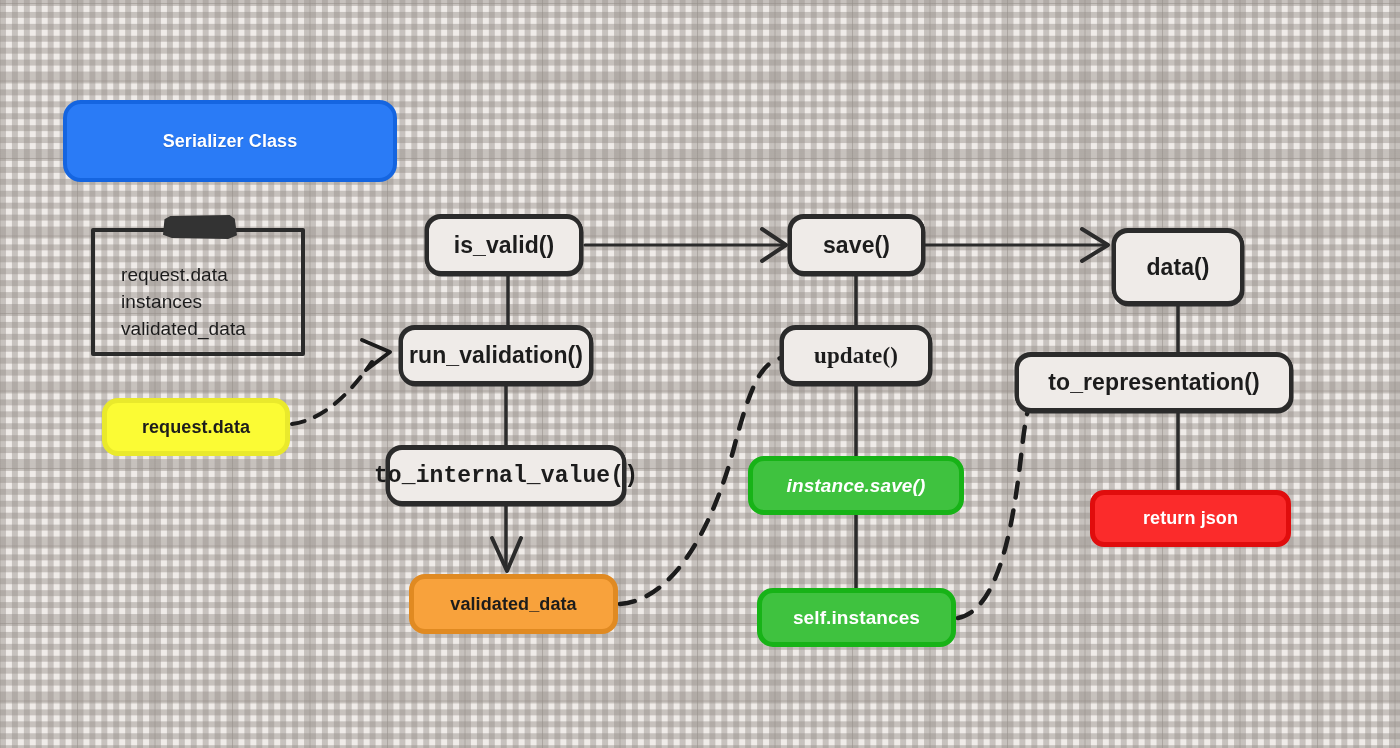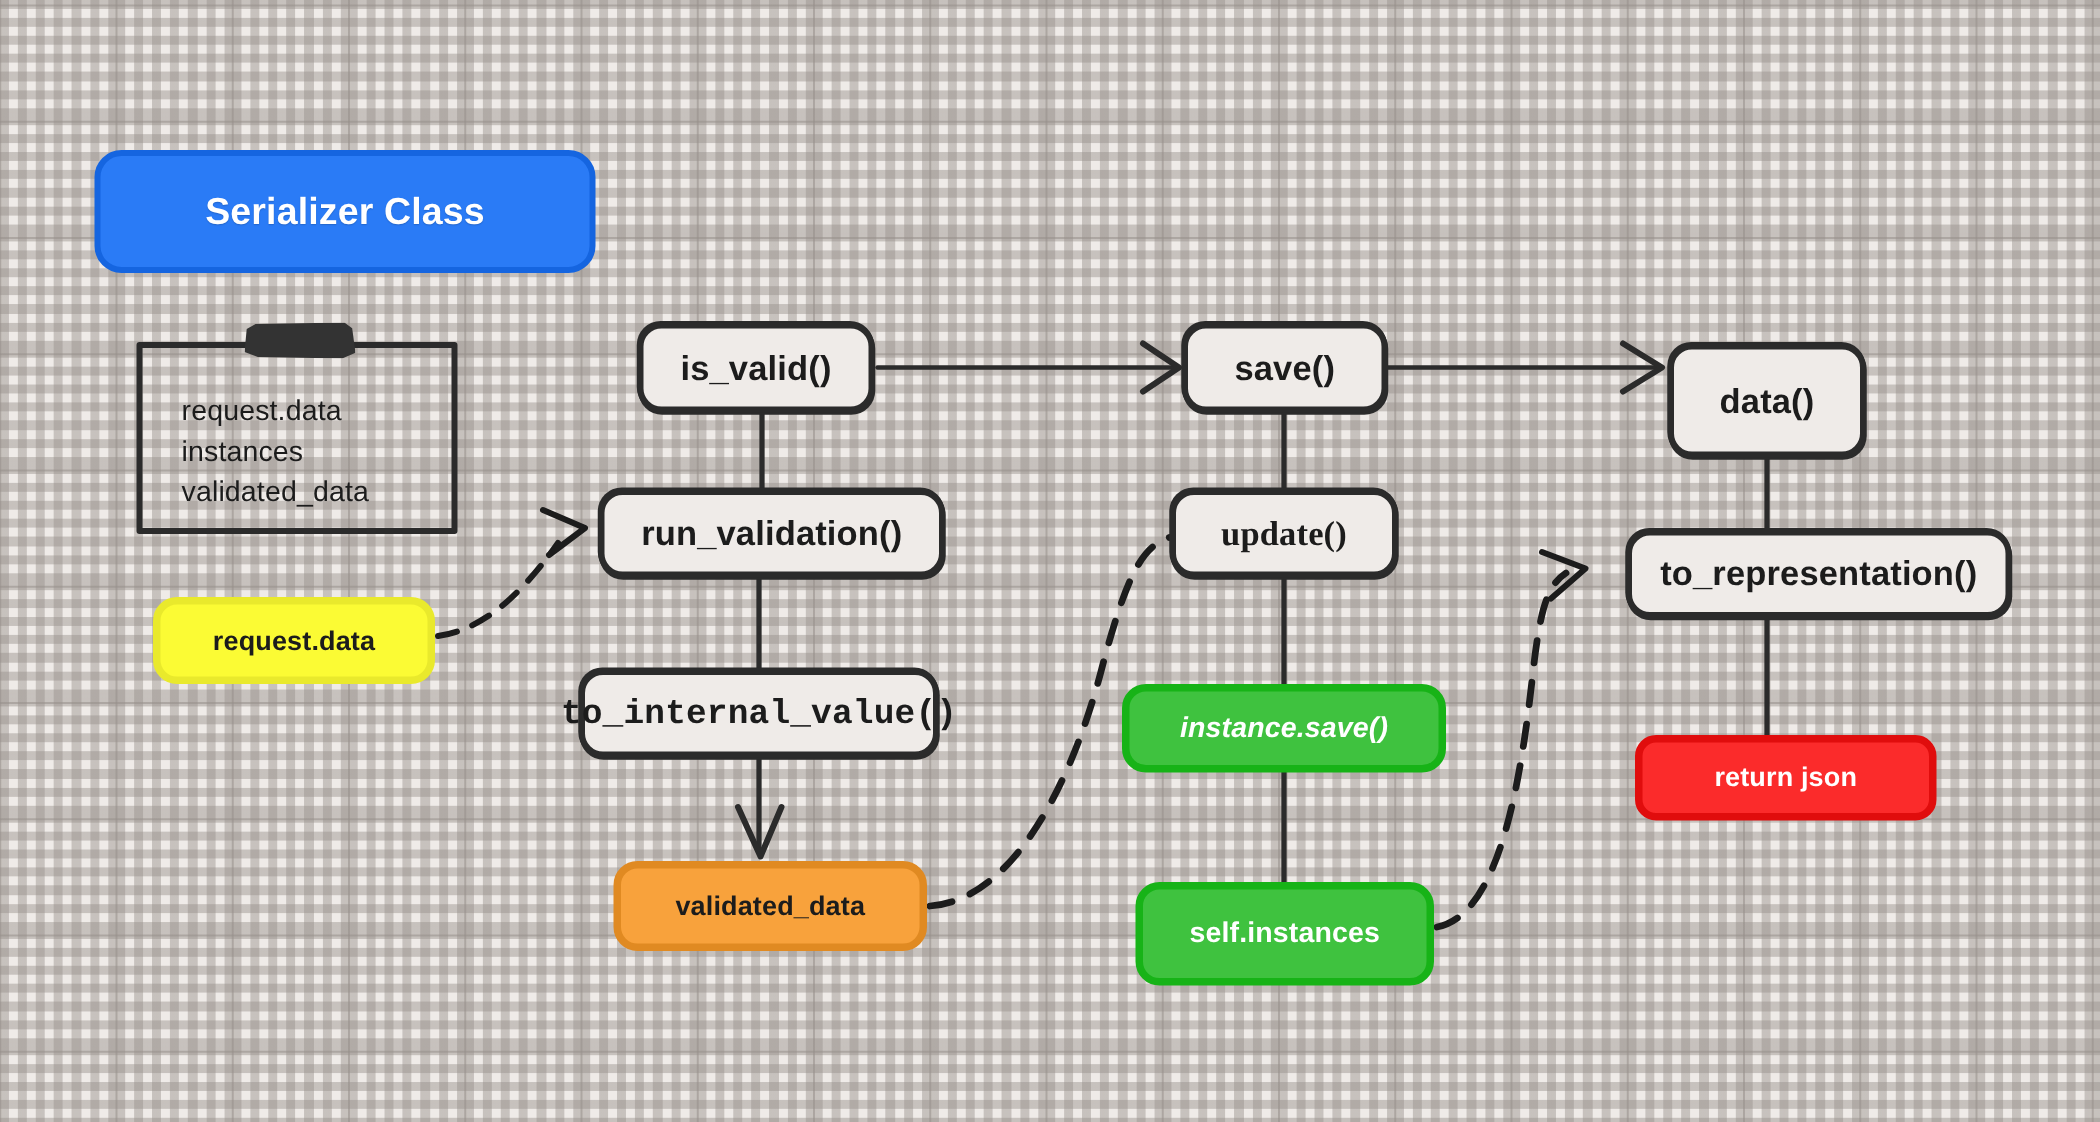--- a/index.html
+++ b/index.html
@@ -71,21 +71,21 @@
     font-size: 23px;
     border-radius: 16px;
     box-shadow: 0.5px 1.5px 0 0 #2b2b2b, -0.5px -1px 0 0 #2b2b2b;
   }
 
   
   .node.title {
     background: #2a7bf6;
     border: 4px solid #1565e0;
     color: #ffffff;
-    font-size: 25px;
+    font-size: 18px;
     font-weight: bold;
     border-radius: 18px;
     text-shadow: 0 1px 1px rgba(0,0,0,0.18);
   }
 
   .node.yellow {
     background: #fbfb34;
     border: 5px solid #e9e92c;
     color: #1c1c1c;
     font-size: 18px;
@@ -213,35 +213,35 @@
       <div>request.data</div>
       <div>instances</div>
       <div>validated_data</div>
     </div>
   </div>
 
   <div class="marker-blob" style="left:163px; top:215px; width:74px; height:24px; clip-path: polygon(2% 18%, 10% 4%, 90% 0%, 97% 16%, 100% 84%, 88% 100%, 12% 96%, 0% 82%);"></div>
 
   <div class="node method" style="left:425px; top:215px; width:158px; height:60px;">is_valid()</div>
 
-  <div class="node method" style="left:399px; top:326px; width:231px; height:59px;">run_validation()</div>
+  <div class="node method" style="left:399px; top:326px; width:194px; height:59px;">run_validation()</div>
 
   <div class="node method" style="left:386px; top:446px; width:240px; height:59px;font-family:Liberation Mono, monospace;">to_internal_value()</div>
 
   <div class="node method" style="left:788px; top:215px; width:137px; height:60px;">save()</div>
 
   <div class="node method" style="left:780px; top:326px; width:152px; height:59px;font-family:Liberation Serif, serif;">update()</div>
 
   <div class="node method" style="left:1112px; top:229px; width:132px; height:76px;">data()</div>
 
-  <div class="node method" style="left:1084px; top:353px; width:257px; height:59px;text-align:center;">to_representation()</div>
+  <div class="node method" style="left:1015px; top:353px; width:278px; height:59px;text-align:center;">to_representation()</div>
 
   <div class="node yellow" style="left:102px; top:398px; width:188px; height:58px;">request.data</div>
 
   <div class="node orange" style="left:409px; top:574px; width:209px; height:60px;">validated_data</div>
 
   <div class="node green" style="left:748px; top:456px; width:216px; height:59px;font-style:italic;">instance.save()</div>
 
-  <div class="node green" style="left:757px; top:588px; width:199px; height:69px;">self.instances</div>
+  <div class="node green" style="left:757px; top:588px; width:199px; height:59px;">self.instances</div>
 
   <div class="node red" style="left:1090px; top:490px; width:201px; height:57px;">return json</div>
 
 </div>
 
 </body></html>

